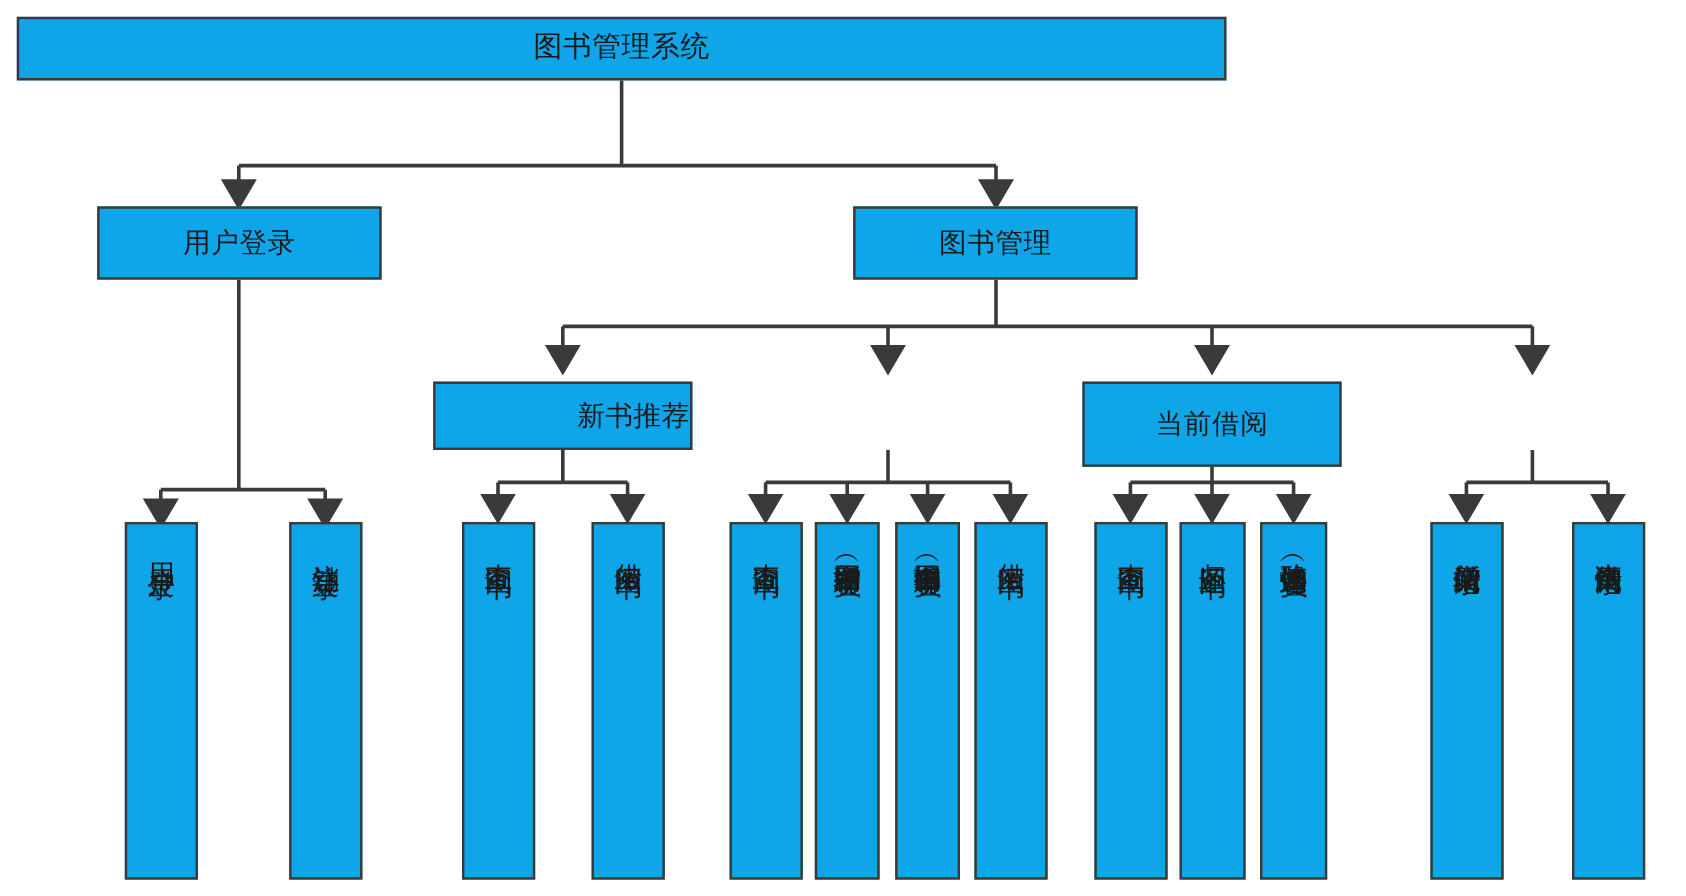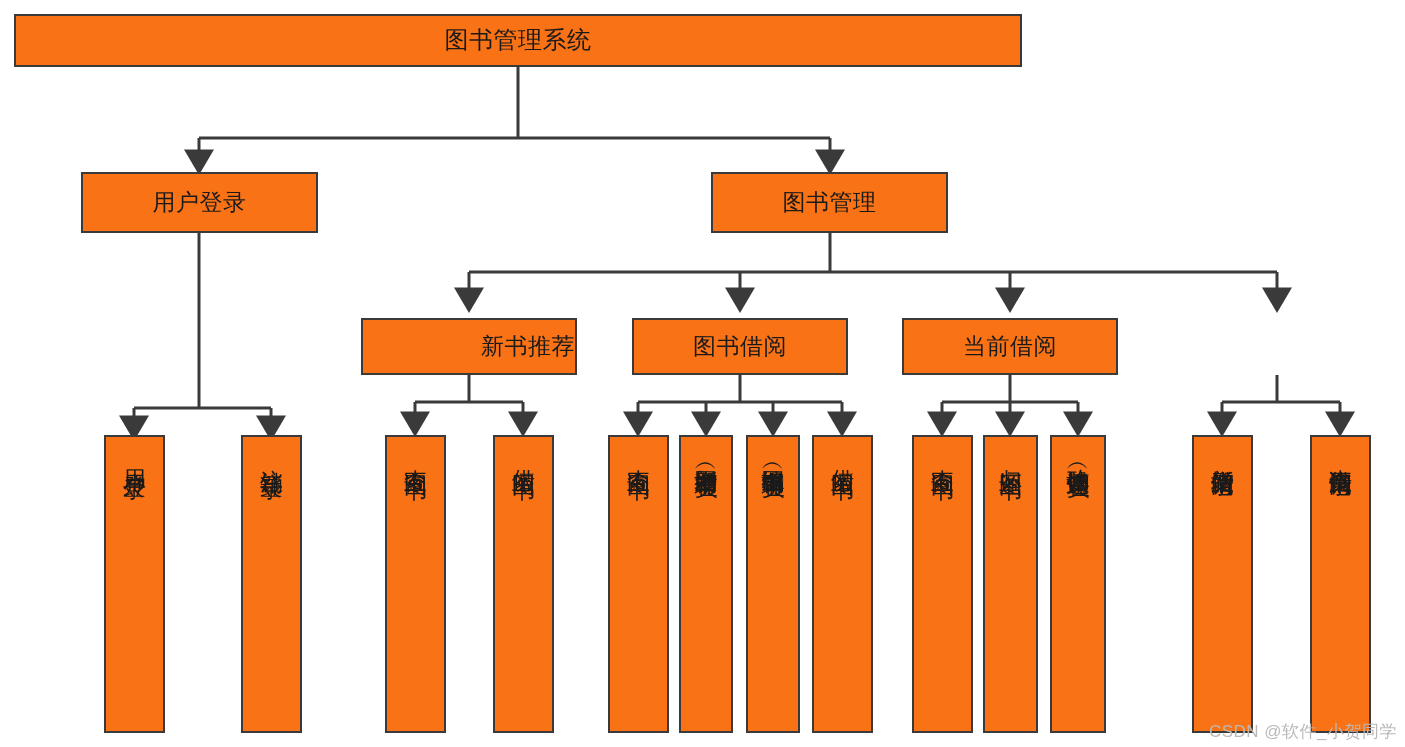--- a/index.html
+++ b/index.html
@@ -21,21 +21,21 @@
     position: absolute;
     left: 0;
     top: 0;
     width: 1405px;
     height: 747px;
     pointer-events: none;
   }
   .node {
     position: absolute;
     box-sizing: border-box;
-    background: #f97316;
+    background: #0ea5e9;
     border: 2px solid #3a3a3a;
     display: flex;
     align-items: center;
     justify-content: center;
     color: #1a1a1a;
   }
   .node-label {
     display: block;
     text-align: center;
     line-height: 1.12;
@@ -142,25 +142,22 @@
   </div>
 
   <div class="node horiz" style="left:711px; top:172px; width:237px; height:61px;justify-content:center;">
     <span class="node-label">图书管理</span>
   </div>
 
   <div class="node horiz" style="left:361px; top:318px; width:216px; height:57px;justify-content:flex-end;">
     <span class="node-label">新书推荐</span>
   </div>
 
-  <div class="node horiz" style="left:632px; top:318px; width:216px; height:57px;">
-    <span class="node-label">图书借阅</span>
-  </div>
-
-  <div class="node horiz" style="left:902px; top:318px; width:216px; height:57px;">
+
+  <div class="node horiz" style="left:902px; top:318px; width:216px; height:71px;">
     <span class="node-label">当前借阅</span>
   </div>
 
 
   <div class="node vert" style="left:104px; top:435px; width:61px; height:298px;">
     <span class="node-label">用户登录</span>
   </div>
 
   <div class="node vert" style="left:241px; top:435px; width:61px; height:298px;">
     <span class="node-label">注销登录</span>
@@ -203,15 +200,14 @@
   </div>
 
   <div class="node vert tall" style="left:1192px; top:435px; width:61px; height:298px;">
     <span class="node-label">新增借阅记录</span>
   </div>
 
   <div class="node vert tall" style="left:1310px; top:435px; width:61px; height:298px;">
     <span class="node-label">查询借阅记录</span>
   </div>
 
-  <div class="watermark">CSDN @软件_小贺同学</div>
 
 </div>
 
 </body></html>

